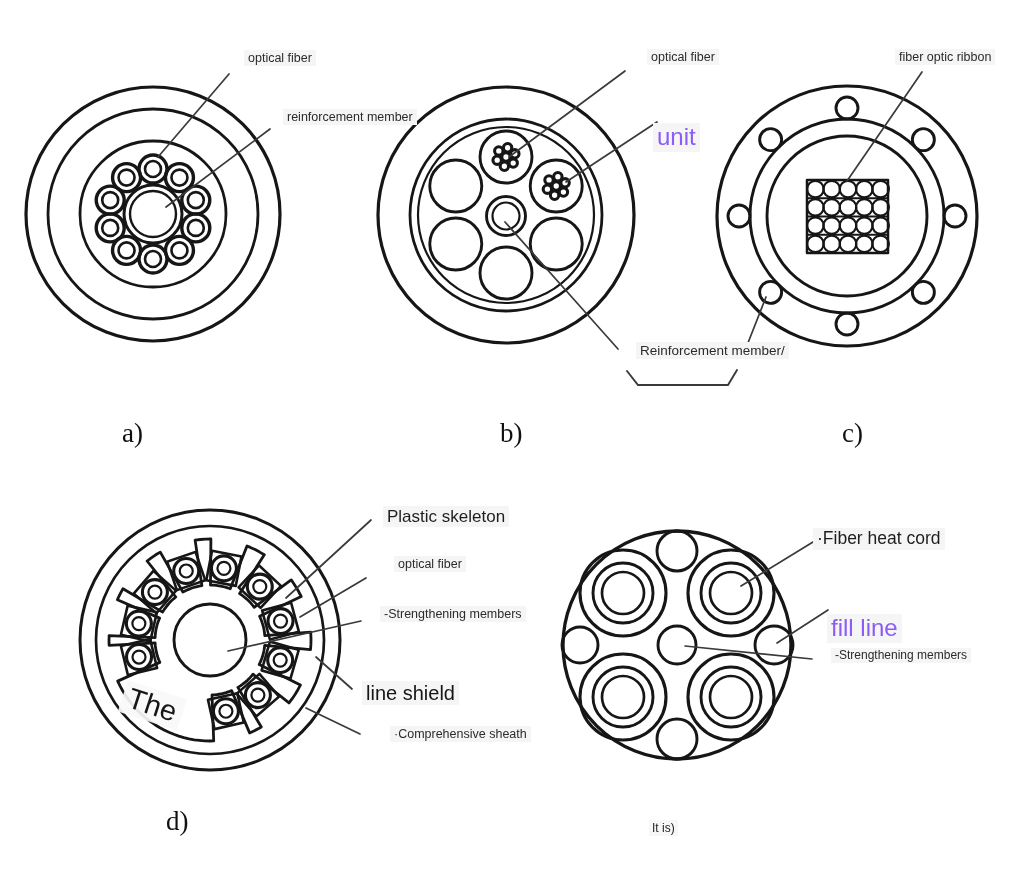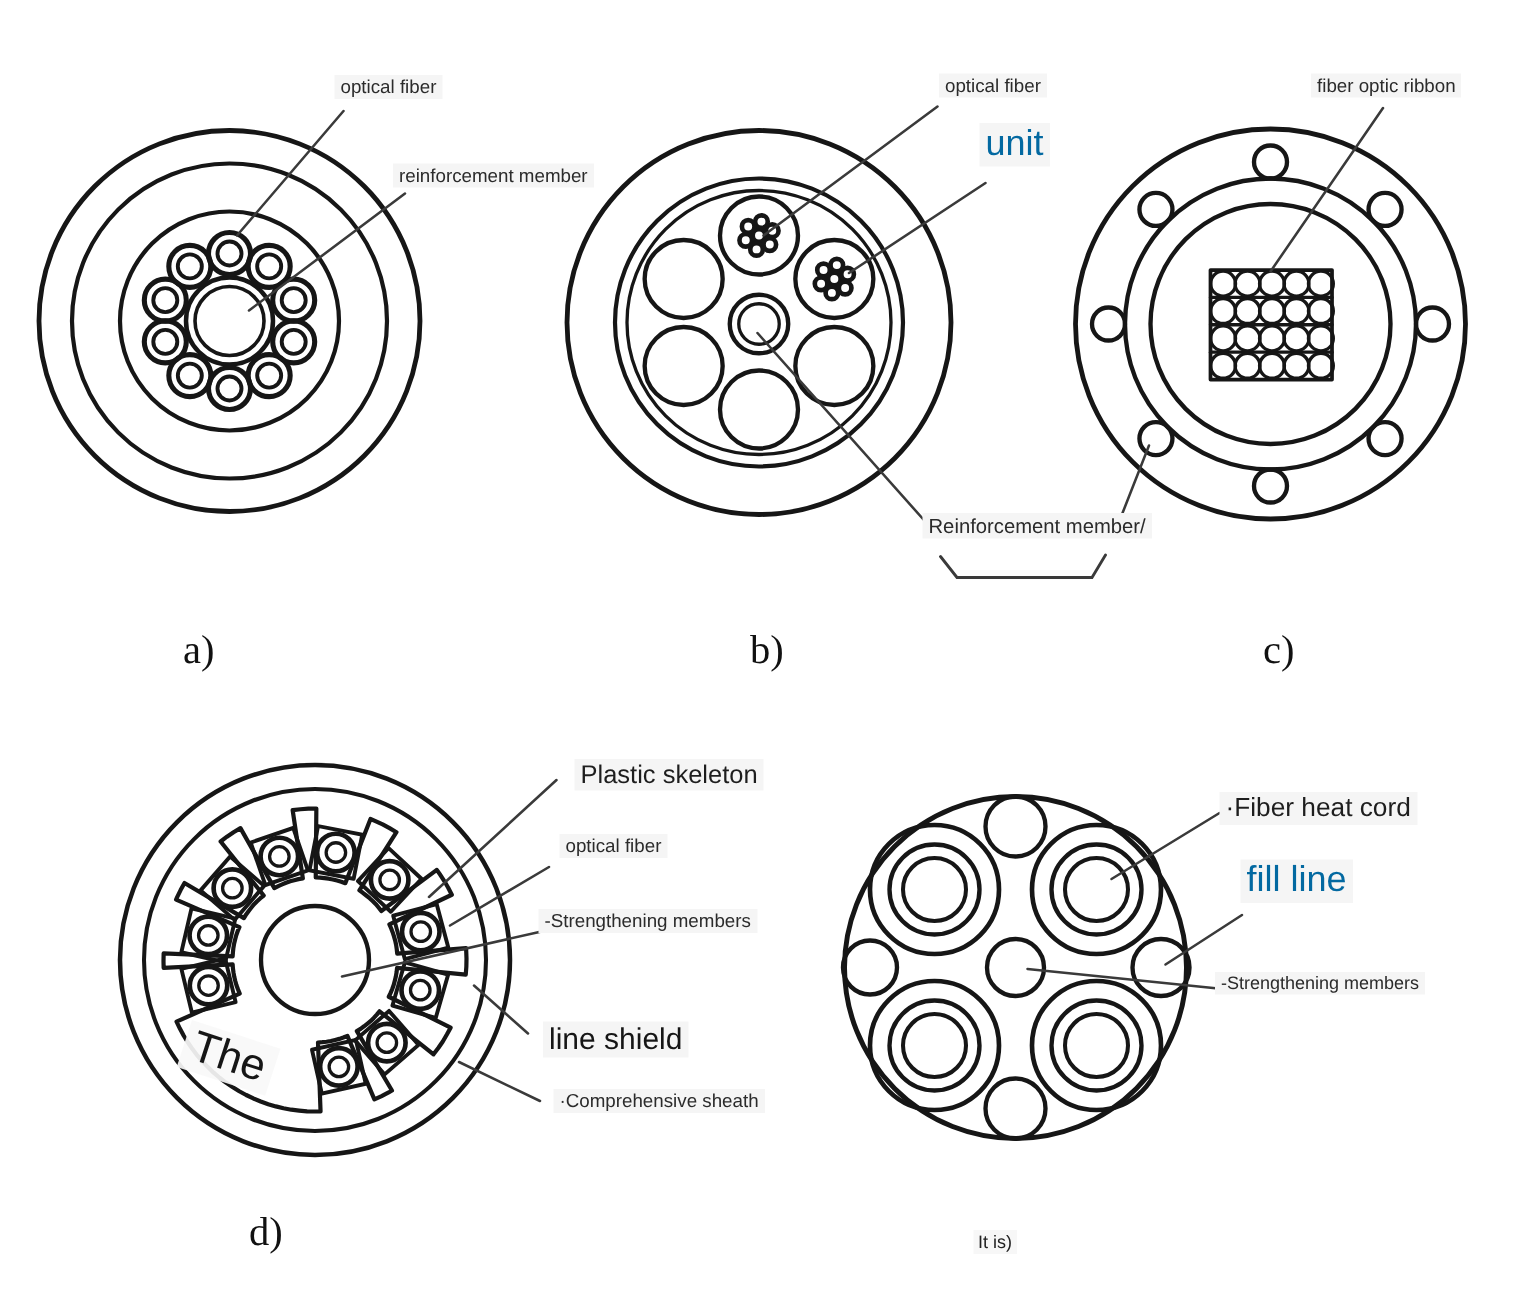--- a/index.html
+++ b/index.html
@@ -1,24 +1,24 @@
 <!DOCTYPE html>
 <html><head>
 <meta charset="utf-8">
 <style>
   html,body{margin:0;padding:0;background:#fff;}
   .page{position:relative;width:1024px;height:874px;background:#ffffff;overflow:hidden;
         font-family:"Liberation Sans","DejaVu Sans",sans-serif;}
   svg{position:absolute;left:0;top:0;}
   .lbl{position:absolute;white-space:nowrap;color:#2b2b2b;background:#f5f5f5;
        padding:1px 4px;line-height:1.12;z-index:2;}
-  .sm{font-size:12.5px;}
+  .sm{font-size:12.5px;margin-left:21px;}
   .md{font-size:17px;color:#1e1e1e;}
   .lg{font-size:20px;color:#161616;}
-  .xl{font-size:24px;color:#0369a1;}
+  .xl{font-size:24px;color:#8b5cf6;margin-top:41px;}
   .cap{position:absolute;font-family:"Liberation Serif","DejaVu Serif",serif;
        font-size:27px;color:#111;background:transparent;z-index:2;}
   .cap-sm{position:absolute;font-size:12px;color:#222;background:#f7f7f7;padding:1px 3px;z-index:2;}
   .the{position:absolute;font-size:29px;color:#161616;background:rgba(249,249,249,.92);
        padding:0 6px;transform:rotate(18deg);transform-origin:left top;z-index:2;}
 </style>
 </head>
 <body>
 
 <div class="page">

